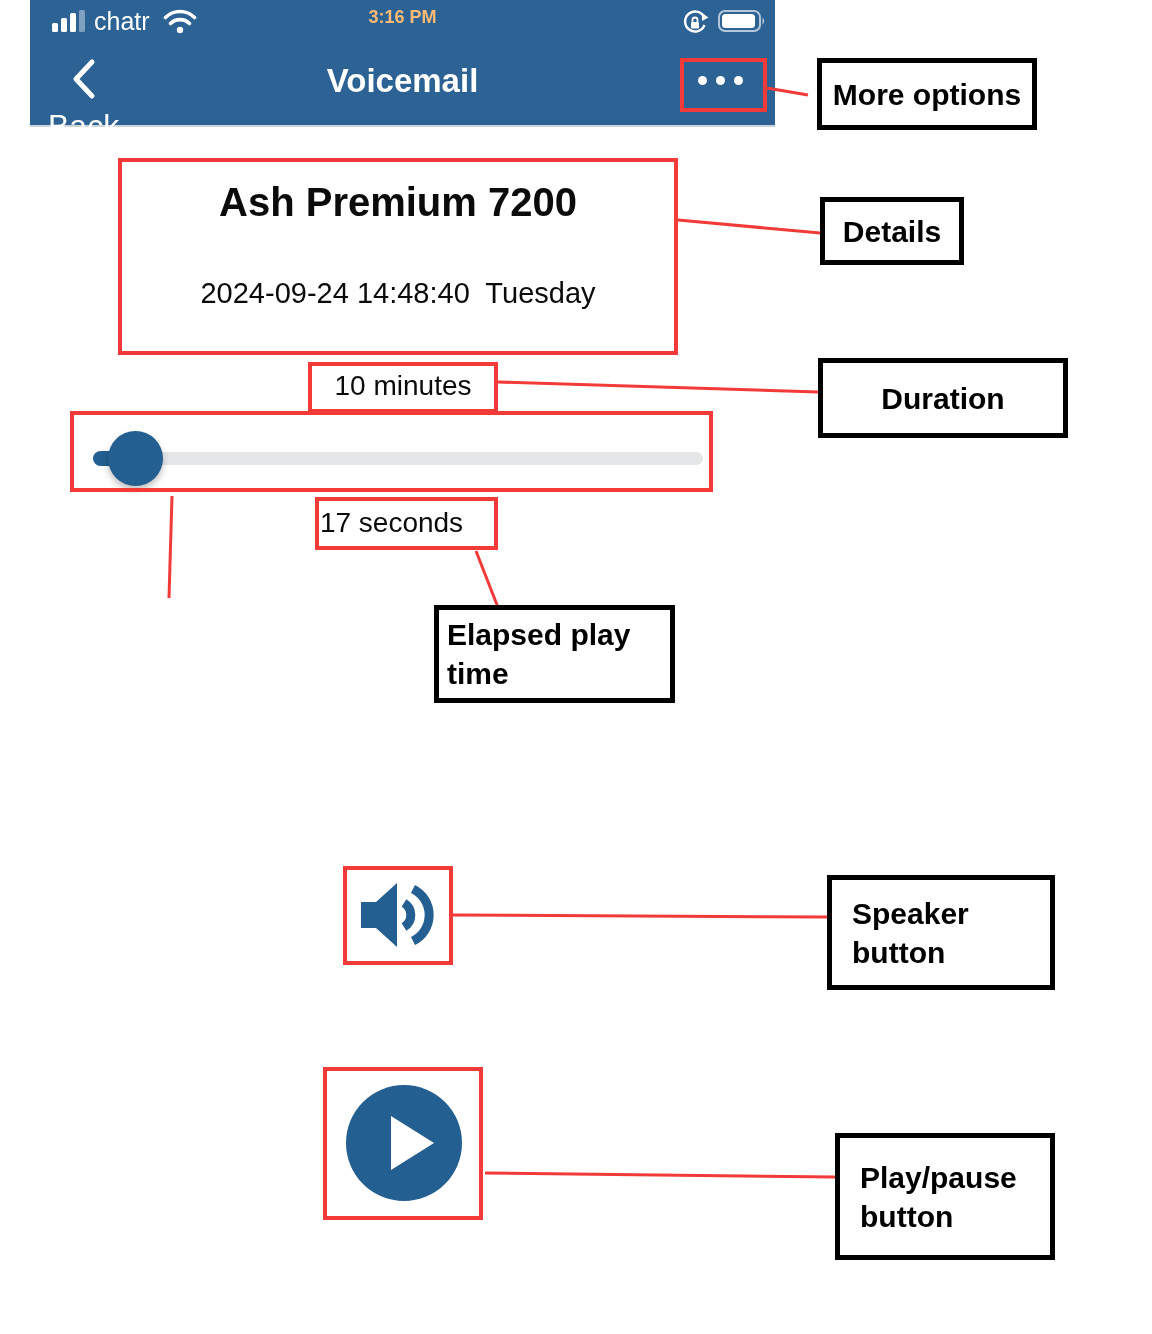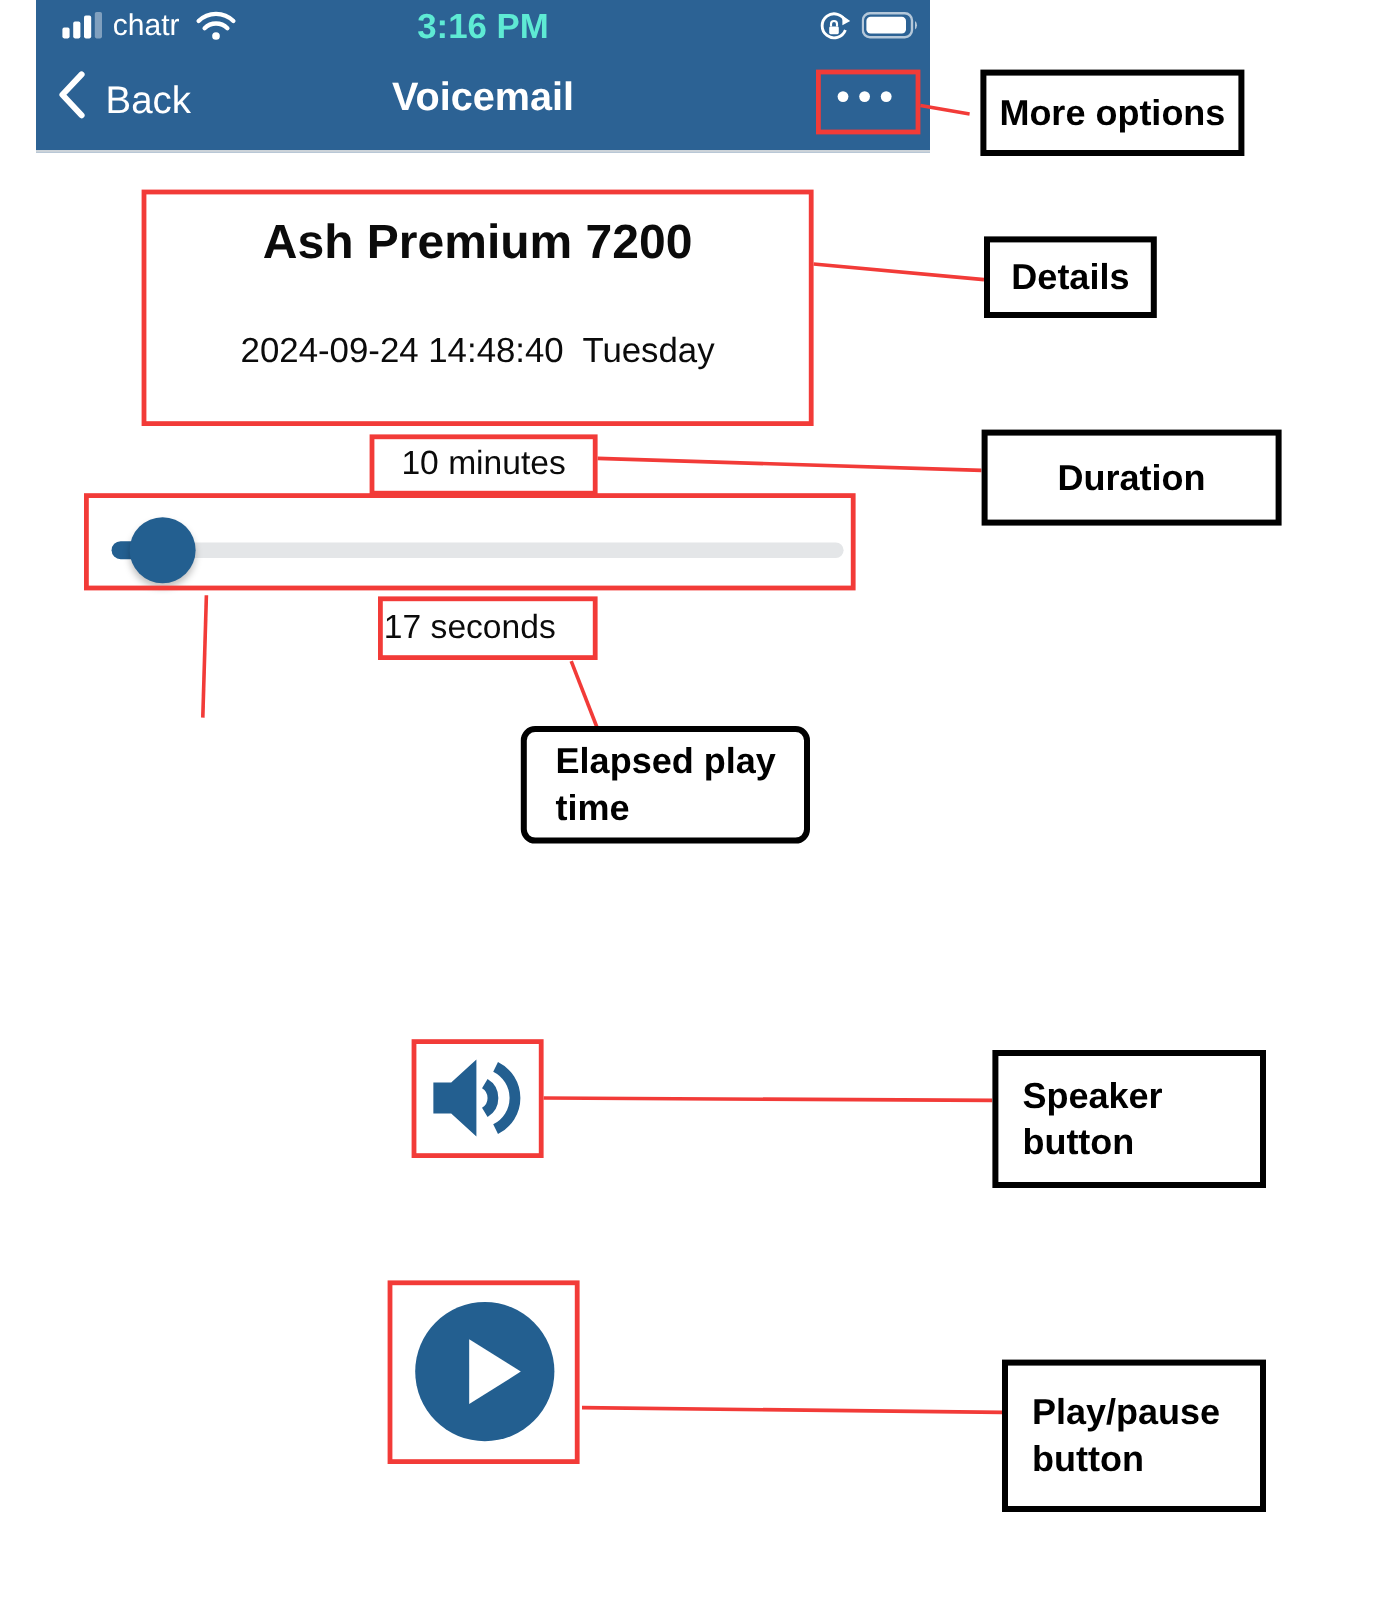--- a/index.html
+++ b/index.html
@@ -21,29 +21,29 @@
   .signal .b1 { left:0;  height:9px; }
   .signal .b2 { left:9px; height:14px; }
   .signal .b3 { left:18px; height:19px; }
   .signal .b4 { left:27px; height:22px; background:rgba(255,255,255,0.40); }
   .carrier {
     position:absolute; left:64px; top:7px; color:#fff; font-size:25px; font-weight:400;
   }
   .wifi { position:absolute; left:133px; top:9px; }
   .time {
     position:absolute; left:0; top:7px; width:745px; text-align:center;
-    color:#5eead4; font-size:29px; font-weight:600;
+    color:#fdba74; font-size:18px; font-weight:600;
   }
   .rotlock { position:absolute; left:651px; top:9px; }
   .battery { position:absolute; left:688px; top:9px; }
 
   .navbar { position:absolute; left:0; top:44px; width:745px; height:83px; }
   .back-btn {
-    position:absolute; left:18px; top:14px; display:flex; align-items:center; gap:16px;
-    color:#fff; font-size:32px; cursor:pointer;
+    position:absolute; left:18px; top:14px; display:flex; align-items:center; 
+    color:#fff; font-size:32px; cursor:pointer;flex-direction:column;
   }
   .nav-title {
     position:absolute; left:0; top:18px; width:745px; text-align:center;
     color:#fff; font-size:33px; font-weight:700;
   }
   .more-btn { position:absolute; left:668px; top:32px; display:flex; gap:9px; }
   .more-btn .dot { width:9px; height:9px; border-radius:50%; background:#fff; }
 
   
   .vm-caller {
@@ -95,21 +95,21 @@
     position:absolute; border:5px solid #000; background:#fff; color:#000;
     font-weight:700; font-size:30px; line-height:1.3;
     display:flex; flex-direction:column; justify-content:center;
   }
   .labelbox.center { align-items:center; text-align:center; }
   .labelbox.left { align-items:flex-start; }
   .lb-more     { left:787px; top:58px;  width:220px; height:72px; }
   .lb-details  { left:790px; top:197px; width:144px; height:68px; }
   .lb-duration { left:788px; top:358px; width:250px; height:80px; }
   .lb-playbar  { left:57px;  top:598px; width:183px; height:107px; padding-left:20px; }
-  .lb-elapsed  { left:404px; top:605px; width:241px; height:98px; padding-left:24px;border-radius:12px; }
+  .lb-elapsed  { left:404px; top:605px; width:241px; height:98px; padding-left:8px; }
   .lb-speaker  { left:797px; top:875px; width:228px; height:115px; padding-left:20px;justify-content:center; }
   .lb-playpause{ left:805px; top:1133px; width:220px; height:127px; padding-left:20px; }
 
   .connectors { position:absolute; left:0; top:0; pointer-events:none; }
 </style>
 </head>
 <body>
 
 <div id="canvas">
 

